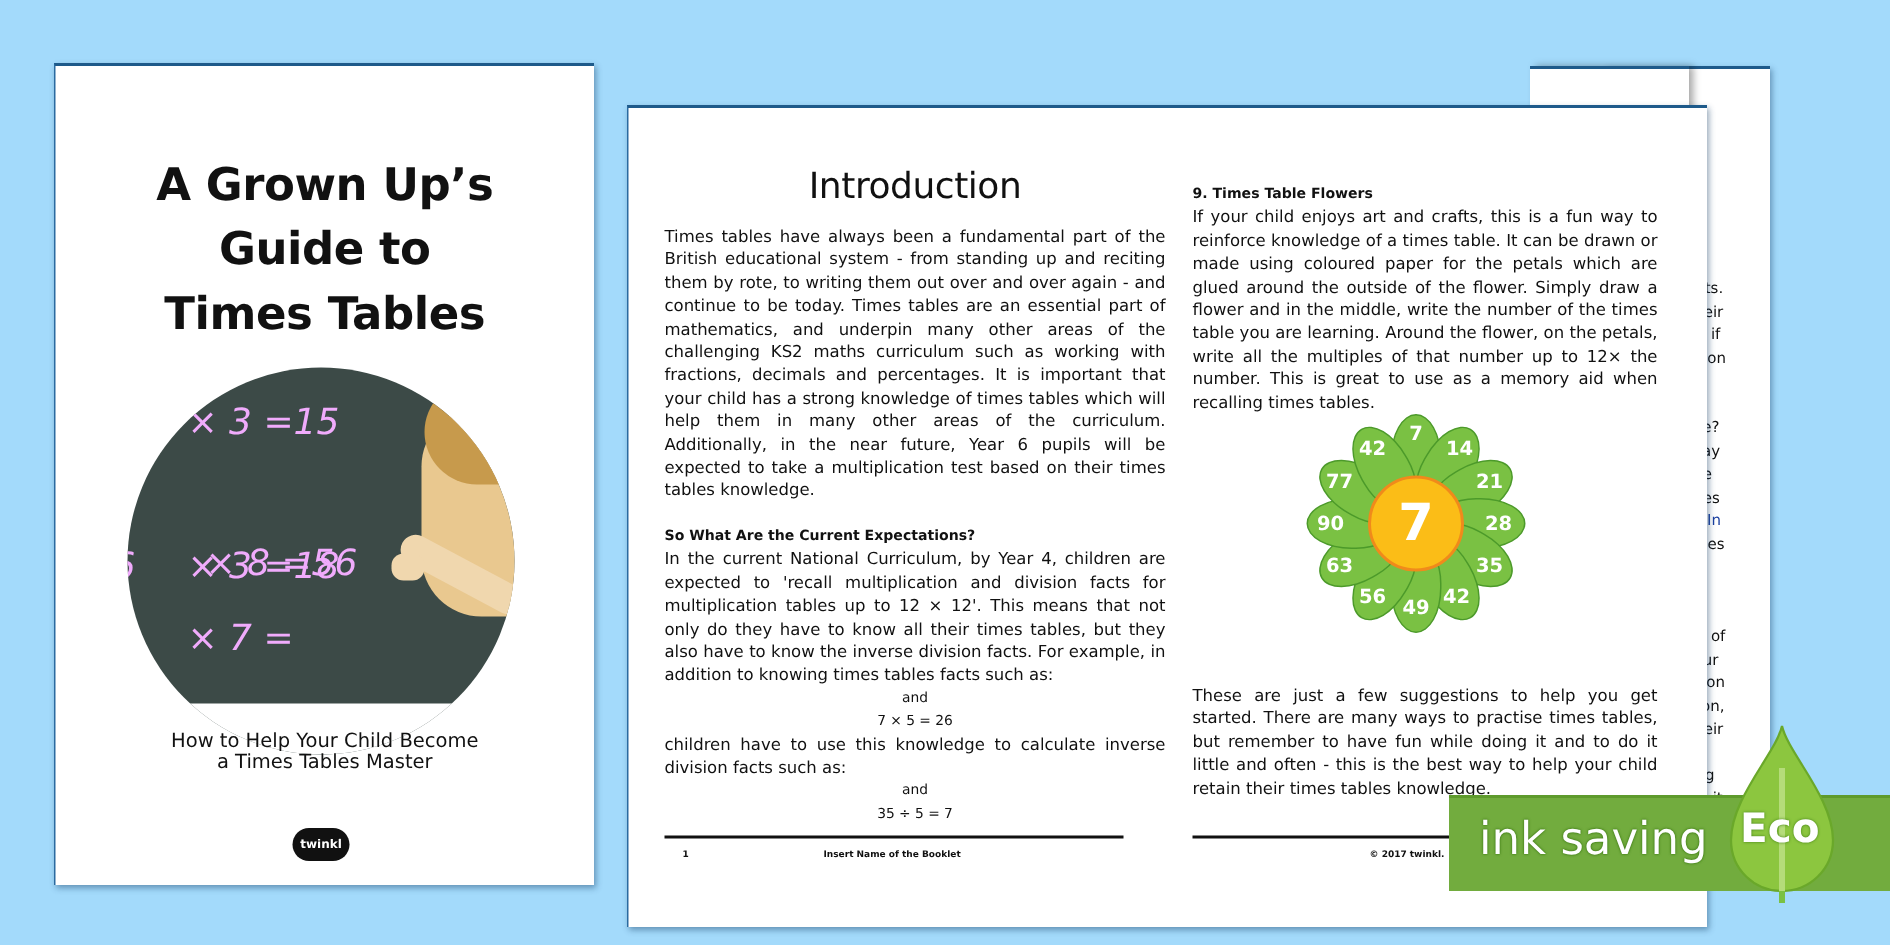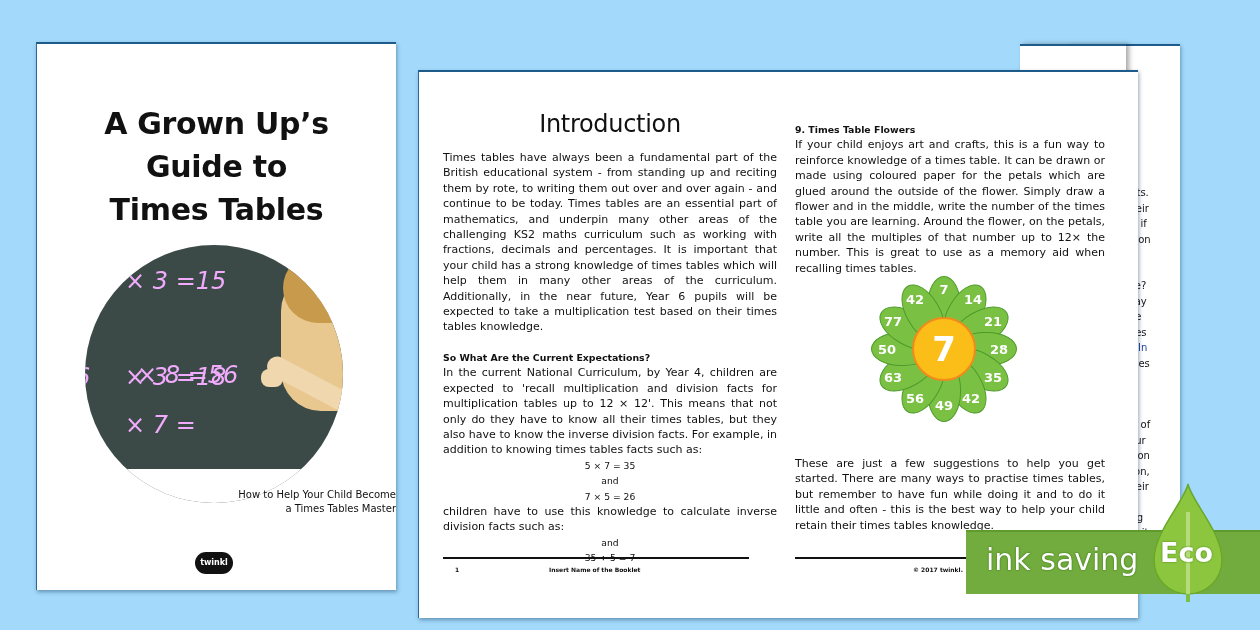--- a/index.html
+++ b/index.html
@@ -45,22 +45,22 @@
   }
   .child-arm {
     position: absolute; right: -10px; top: 128px; width: 90px; height: 20px;
     background: #f0d7ae; transform: rotate(28deg); border-radius: 10px;
   }
   .child-hand {
     position: absolute; left: 176px; top: 124px; width: 22px; height: 18px;
     background: #f0d7ae; border-radius: 8px;
   }
   .cover-subtitle {
-    position: absolute; left: 0; right: 0; top: 444px; text-align: right;
-    font-size: 10px; line-height: 14px; color: #111;
+    position: absolute; left: 0; right: 0; top: 444px; text-align: center;
+    font-size: 13px; line-height: 14px; color: #111;
   }
   .twinkl-logo {
     position: absolute; left: 158px; top: 508px; width: 38px; height: 22px;
     background: #111; border-radius: 11px; color: #fff; font-size: 8px;
     font-weight: bold; text-align: center; line-height: 22px;
   }
 
   
   #back2 { left: 1070px; top: 44px; width: 110px; height: 495px; }
   #back1 { left: 1020px; top: 44px; width: 106px; height: 495px; box-shadow: 3px 0 5px rgba(0,0,0,0.35); }
@@ -201,21 +201,20 @@
 
   <div class="twinkl-logo">twinkl</div>
 </div>
 
 <div class="page" id="spread">
   <div class="col" id="col-left">
     <h1 class="intro-title">Introduction</h1>
     <p class="para" style="margin-top:12px;">Times tables have always been a fundamental part of the British educational system - from standing up and reciting them by rote, to writing them out over and over again - and continue to be today. Times tables are an essential part of mathematics, and underpin many other areas of the challenging KS2 maths curriculum such as working with fractions, decimals and percentages. It is important that your child has a strong knowledge of times tables which will help them in many other areas of the curriculum. Additionally, in the near future, Year 6 pupils will be expected to take a multiplication test based on their times tables knowledge.</p>
     <p class="h-sub" style="margin-top:15px;">So What Are the Current Expectations?</p>
     <p class="para">In the current National Curriculum, by Year 4, children are expected to 'recall multiplication and division facts for multiplication tables up to 12 × 12'. This means that not only do they have to know all their times tables, but they also have to know the inverse division facts. For example, in addition to knowing times tables facts such as:</p>
-    <div class="center-line">5 × 7 = 35</div>
     <div class="center-line">and</div>
     <div class="center-line">7 × 5 = 26</div>
     <p class="para">children have to use this knowledge to calculate inverse division facts such as:</p>
     <div class="center-line">and</div>
     <div class="center-line">35 ÷ 5 = 7</div>
 
     <div class="footer-rule" style="left:0; width:306px; top:485px;"></div>
     <div class="footer-text" style="left:12px; top:494px;">1</div>
     <div class="footer-text" style="left:106px; top:494px;">Insert Name of the Booklet</div>
   </div>
@@ -240,21 +239,21 @@
 
       <span class="petal-num" style="left:59px; top:6px;">7</span>
       <span class="petal-num" style="left:88px; top:16px;">14</span>
       <span class="petal-num" style="left:108px; top:38px;">21</span>
       <span class="petal-num" style="left:114px; top:66px;">28</span>
       <span class="petal-num" style="left:108px; top:94px;">35</span>
       <span class="petal-num" style="left:86px; top:115px;">42</span>
       <span class="petal-num" style="left:59px; top:122px;">49</span>
       <span class="petal-num" style="left:30px; top:115px;text-align:center;">56</span>
       <span class="petal-num" style="left:8px; top:94px;">63</span>
-      <span class="petal-num" style="left:2px; top:66px;">50</span>
+      <span class="petal-num" style="left:2px; top:66px;">90</span>
       <span class="petal-num" style="left:8px; top:38px;">77</span>
       <span class="petal-num" style="left:30px; top:16px;">42</span>
 
       <div class="flower-center">7</div>
     </div>
 
     <p class="para" style="position:absolute; top:384px; left:0; width:310px;">These are just a few suggestions to help you get started. There are many ways to practise times tables, but remember to have fun while doing it and to do it little and often - this is the best way to help your child retain their times tables knowledge.</p>
 
     <div class="footer-rule" style="left:0; width:334px; top:485px;"></div>
     <div class="footer-text" style="left:118px; top:494px;">© 2017 twinkl.</div>

